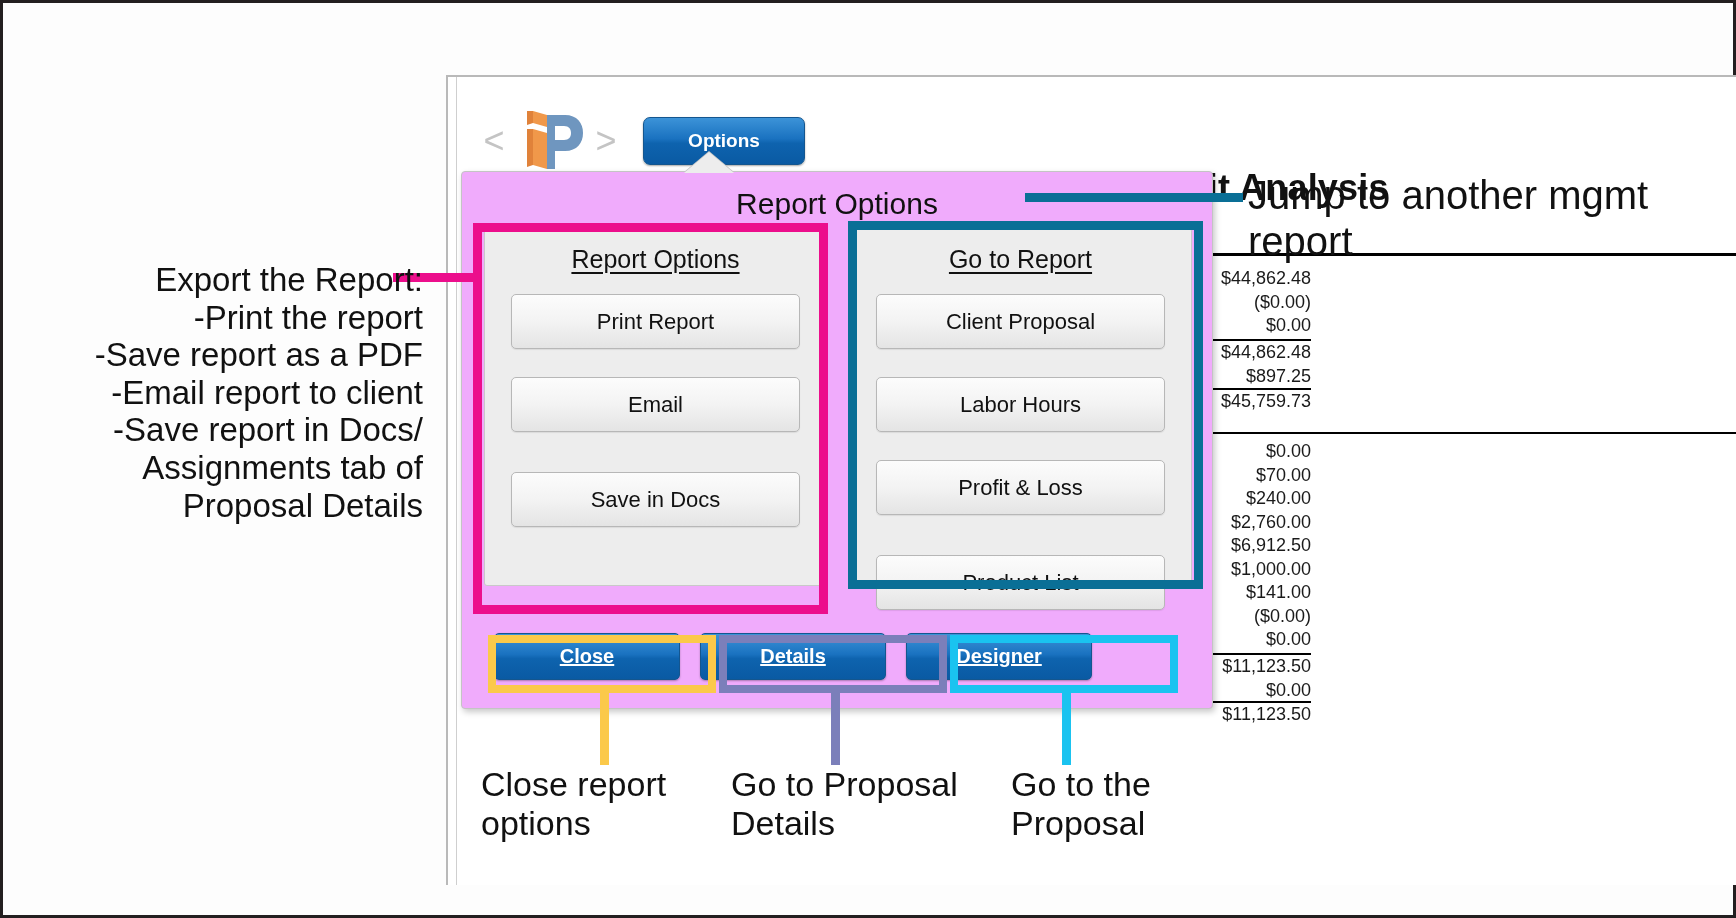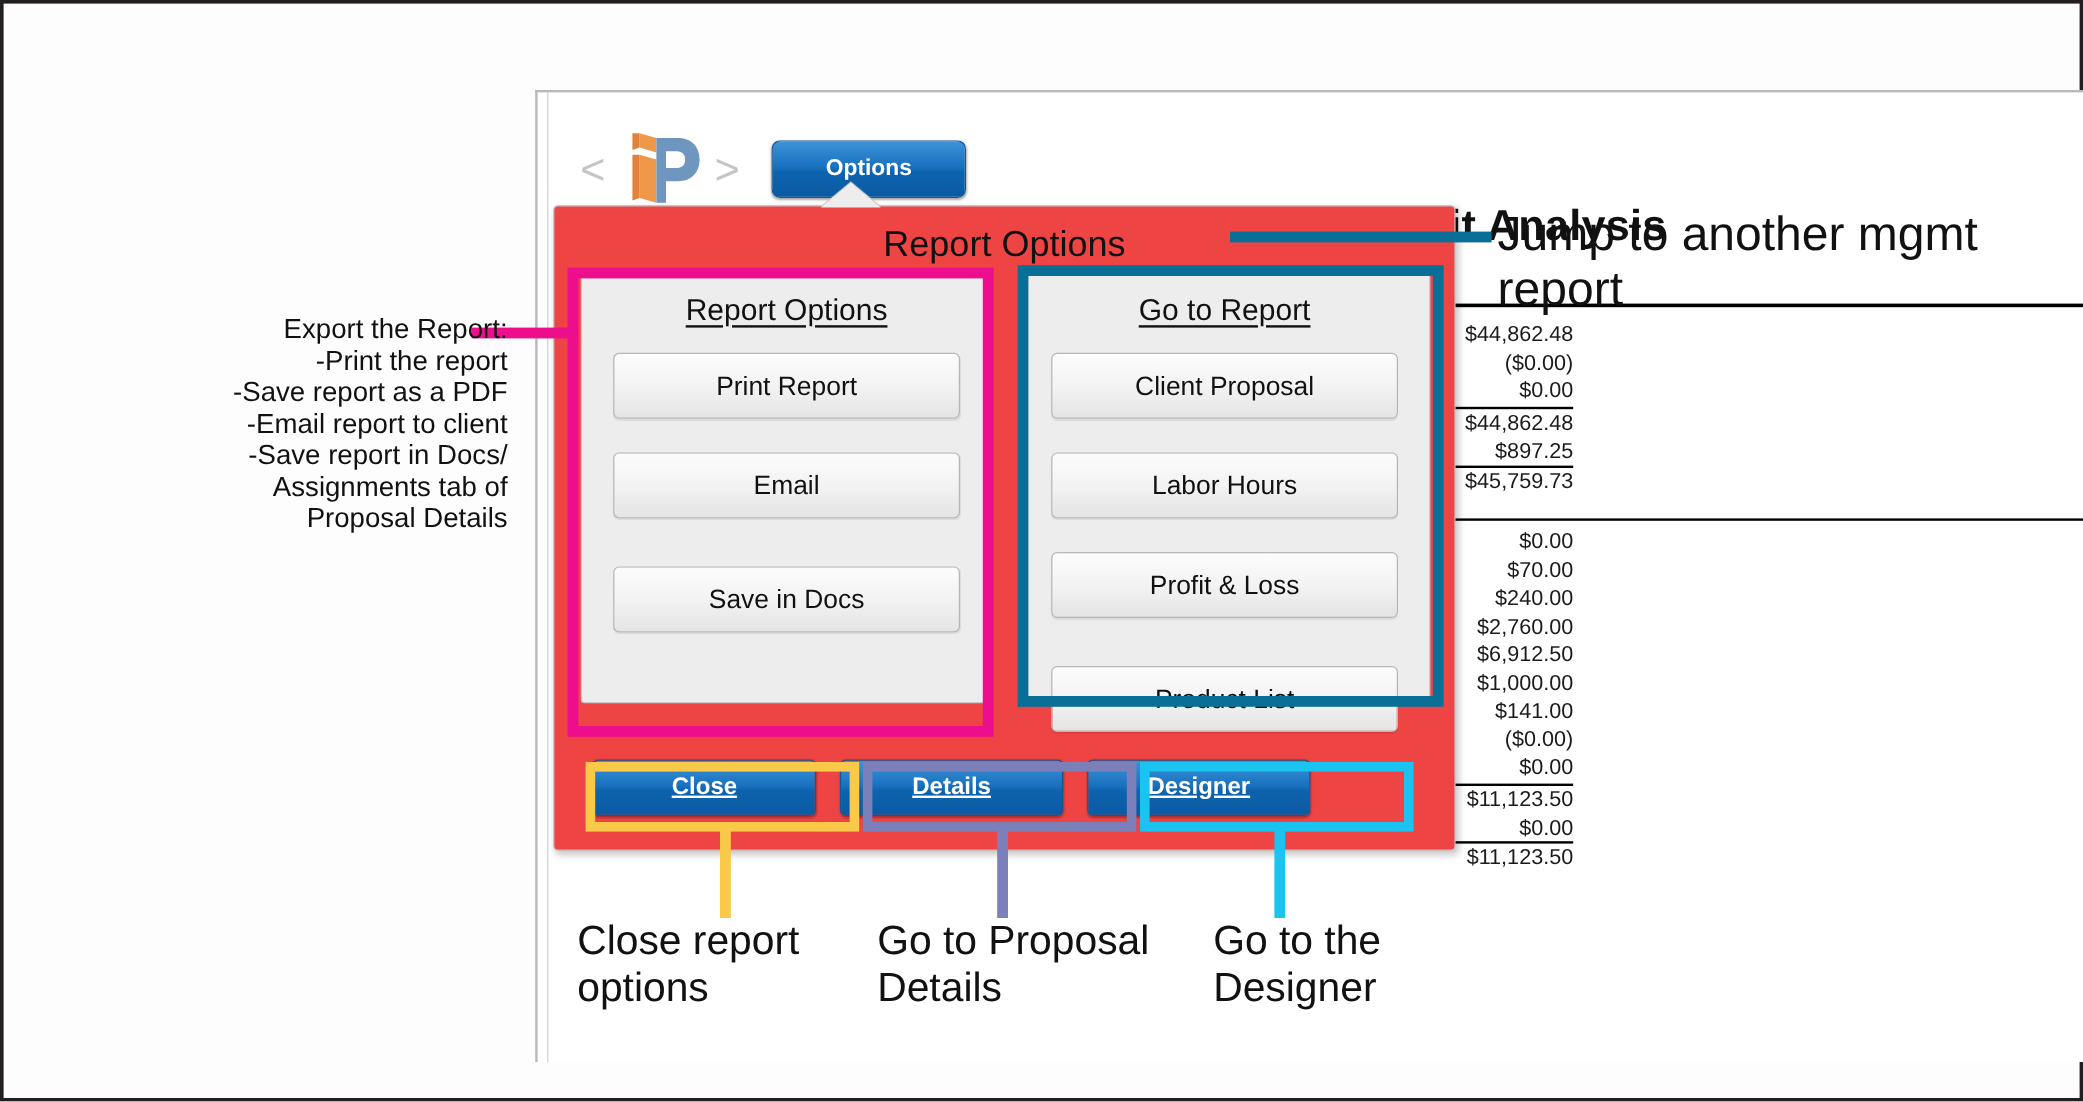--- a/index.html
+++ b/index.html
@@ -86,21 +86,21 @@
     line-height:23.5px;
   }
   .fig-col div{white-space:nowrap;}
   .fig-line-top{border-top:2px solid #000;}
 
   
   .dialog{
     position:absolute;
     left:458px;top:168px;
     width:752px;height:538px;
-    background:#ef4444;
+    background:#f0abfc;
     border:1px solid #c4c4c4;
     border-radius:4px;
     box-shadow:2px 3px 6px rgba(0,0,0,.22);
     box-sizing:border-box;
   }
   .dialog-caret{
     position:absolute;left:222px;top:-20px;
     width:0;height:0;
     border-left:25px solid transparent;
     border-right:25px solid transparent;
@@ -169,21 +169,21 @@
   .leader{position:absolute;pointer-events:none;}
 
   .anno{
     position:absolute;
     color:#111;
     line-height:1.14;
     white-space:pre-line;
   }
   .anno-left{
     left:20px;top:258px;width:400px;
-    text-align:right;font-size:23px;
+    text-align:right;font-size:33px;
   }
   .anno-topright{
     left:1245px;top:170px;width:420px;
     text-align:left;font-size:40px;
   }
   .anno-b{
     top:762px;font-size:34px;text-align:left;
   }
 </style>
 </head>
@@ -316,15 +316,15 @@
 Proposal Details</div>
 
   <div class="anno anno-topright">Jump to another mgmt
 report</div>
 
   <div class="anno anno-b" style="left:478px;width:230px;">Close report
 options</div>
   <div class="anno anno-b" style="left:728px;width:270px;">Go to Proposal
 Details</div>
   <div class="anno anno-b" style="left:1008px;width:230px;">Go to the
-Designer</div>
+Proposal</div>
 
 </div>
 
 </body></html>

